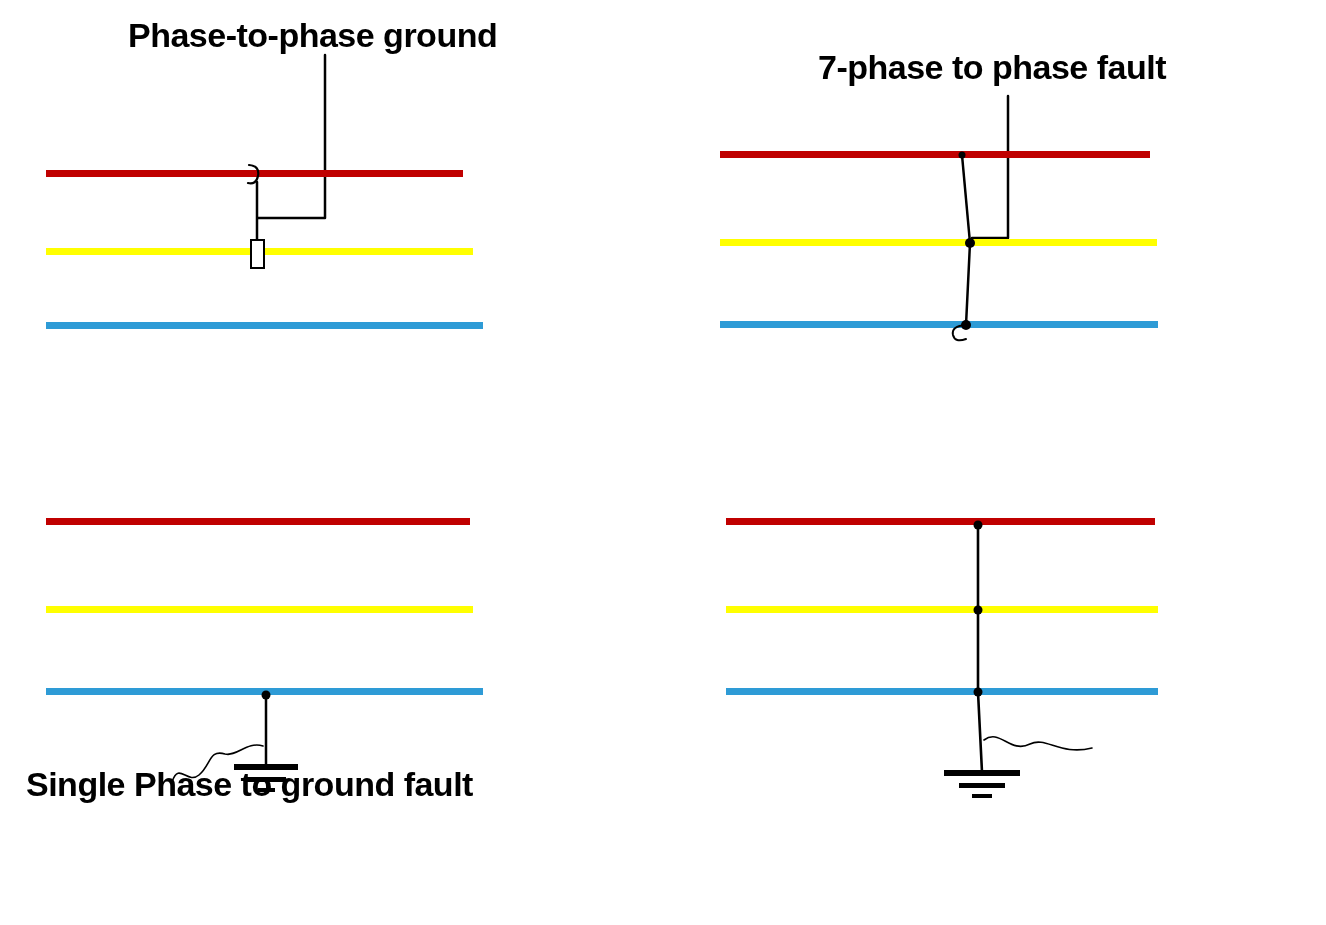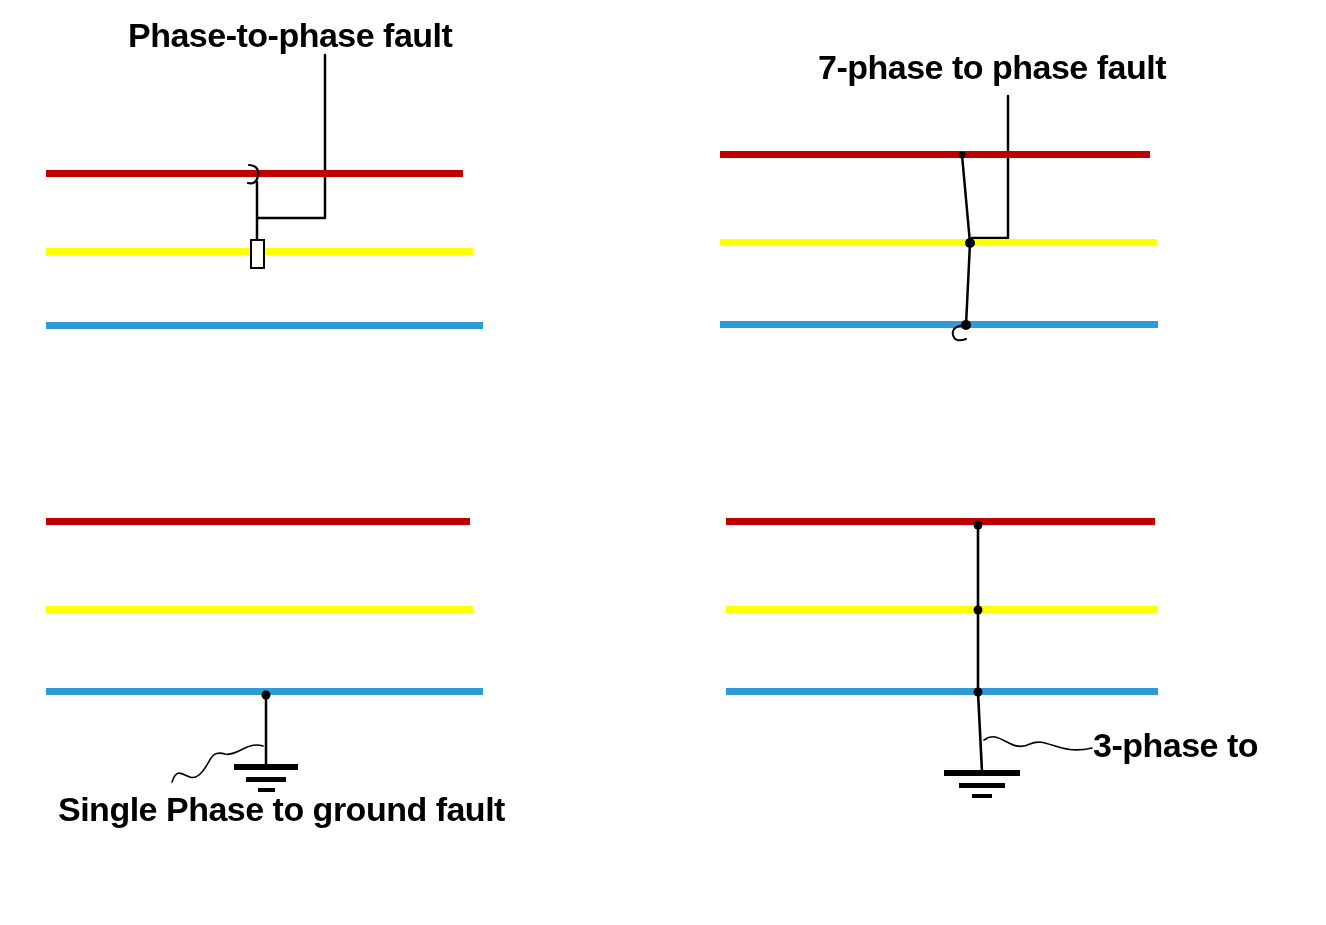--- a/index.html
+++ b/index.html
@@ -28,21 +28,21 @@
     .ink-stroke { stroke: var(--ink, #000000); fill: none; stroke-linecap: round; stroke-linejoin: round; }
     .ink-fill   { fill: var(--ink, #000000); stroke: none; }
     .ink-box    { stroke: var(--ink, #000000); fill: #ffffff; }
   </style>
 </head>
 <body>
 
 <div class="canvas">
 
   <section class="layer">
-    <div class="label" style="left:128px; top:16px;">Phase-to-phase fault</div>
+    <div class="label" style="left:128px; top:16px;">Phase-to-phase ground</div>
 
     <svg class="gfx" style="left:250px; top:52px;" width="85" height="172" viewBox="0 0 85 172">
       <polyline class="ink-stroke" points="75,3 75,166 8,166" stroke-width="2.5"></polyline>
     </svg>
 
     <div class="phase red" style="left:46px; top:170px; width:417px;"></div>
     <div class="phase yellow" style="left:46px; top:248px; width:427px;"></div>
     <div class="phase blue" style="left:46px; top:322px; width:437px;"></div>
 
     <svg class="gfx" style="left:235px; top:158px;" width="110" height="125" viewBox="0 0 110 125">
@@ -83,21 +83,21 @@
       <line class="ink-stroke" x1="41" y1="5" x2="41" y2="78" stroke-width="2.5"></line>
       <rect class="ink-fill" x="9" y="76" width="64" height="6"></rect>
       <rect class="ink-fill" x="21" y="89" width="40" height="5"></rect>
       <rect class="ink-fill" x="33" y="100" width="17" height="4"></rect>
     </svg>
 
     <svg class="gfx" style="left:165px; top:735px;" width="105" height="55" viewBox="0 0 105 55">
       <path class="ink-stroke" d="M 7 47 C 14 26, 22 50, 34 40 C 46 30, 44 14, 60 19 C 72 22, 82 6, 98 11" stroke-width="1.6"></path>
     </svg>
 
-    <div class="label" style="left:26px; top:790px;margin-left:32px;">Single Phase to ground fault</div>
+    <div class="label" style="left:26px; top:765px;">Single Phase to ground fault</div>
   </section>
 
   <section class="layer">
     <div class="phase red" style="left:726px; top:518px; width:429px;"></div>
     <div class="phase yellow" style="left:726px; top:606px; width:432px;"></div>
     <div class="phase blue" style="left:726px; top:688px; width:432px;"></div>
 
     <svg class="gfx" style="left:935px; top:515px;" width="110" height="300" viewBox="0 0 110 300">
       <line class="ink-stroke" x1="43" y1="8" x2="43" y2="177" stroke-width="2.6"></line>
       <line class="ink-stroke" x1="43" y1="177" x2="47" y2="257" stroke-width="2.6"></line>
@@ -106,16 +106,15 @@
       <circle class="ink-fill" cx="43" cy="177" r="4.5"></circle>
       <rect class="ink-fill" x="9" y="255" width="76" height="6"></rect>
       <rect class="ink-fill" x="24" y="268" width="46" height="5"></rect>
       <rect class="ink-fill" x="37" y="279" width="20" height="4"></rect>
     </svg>
 
     <svg class="gfx" style="left:980px; top:726px;" width="115" height="38" viewBox="0 0 115 38">
       <path class="ink-stroke" d="M 4 14 C 20 2, 30 28, 50 18 C 66 10, 80 30, 112 22" stroke-width="1.6"></path>
     </svg>
 
-    <div class="label" style="left:1093px; top:726px;">3-phase to</div>
   </section>
 
 </div>
 
 </body></html>

